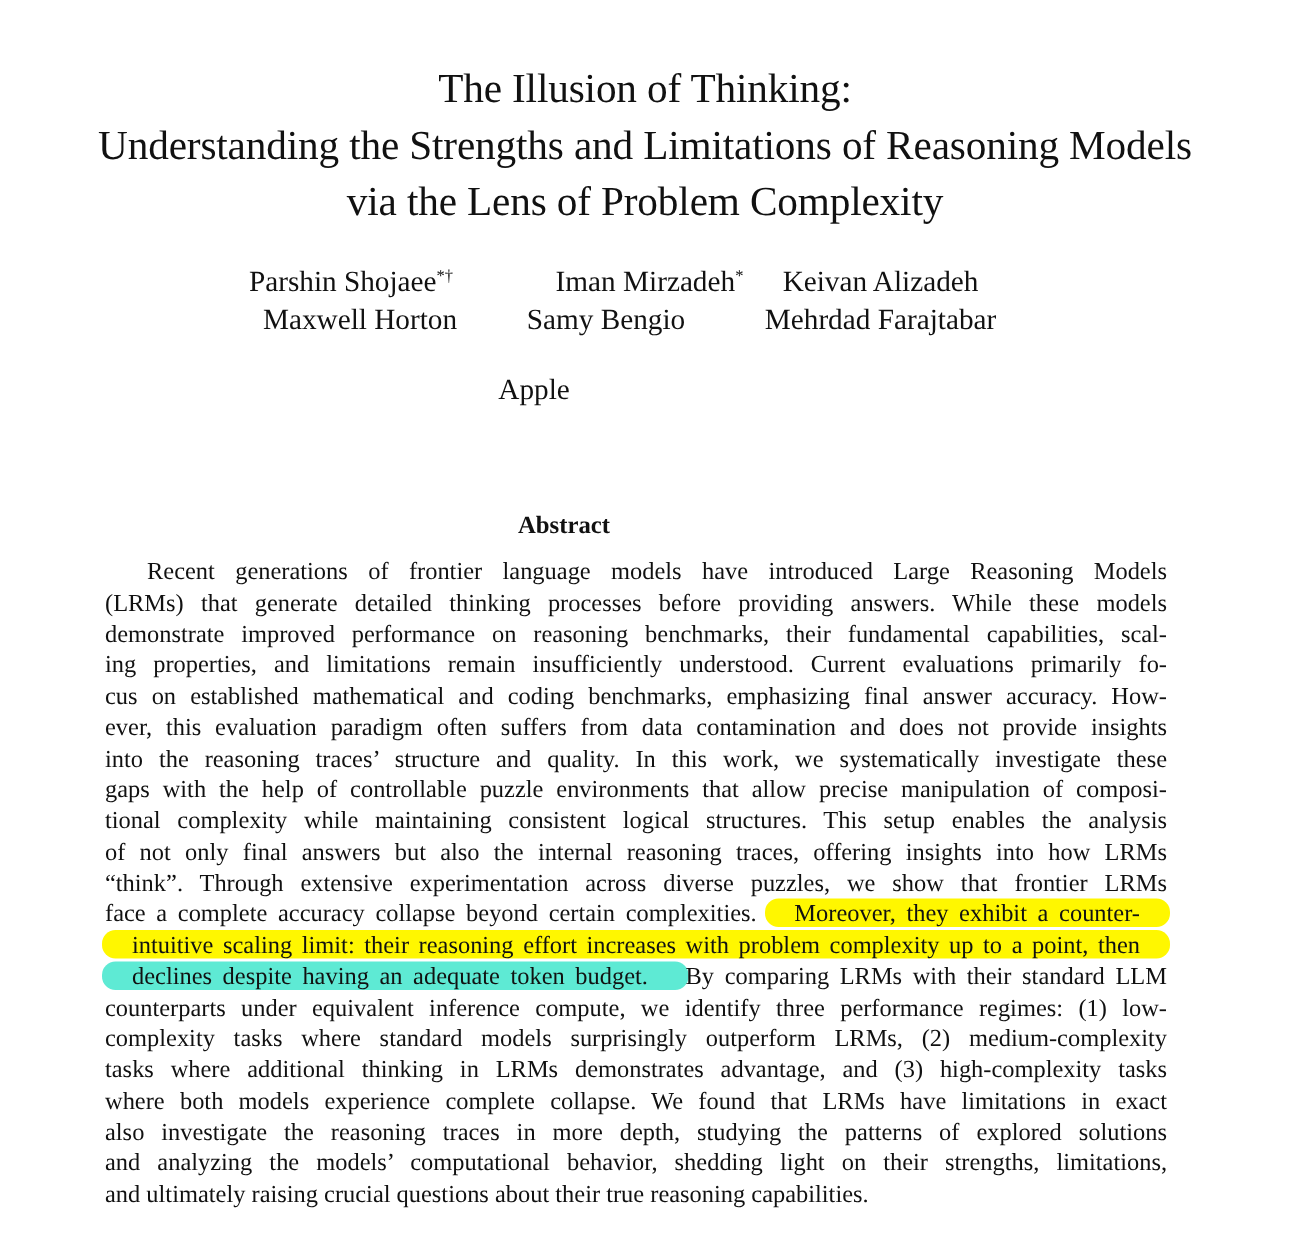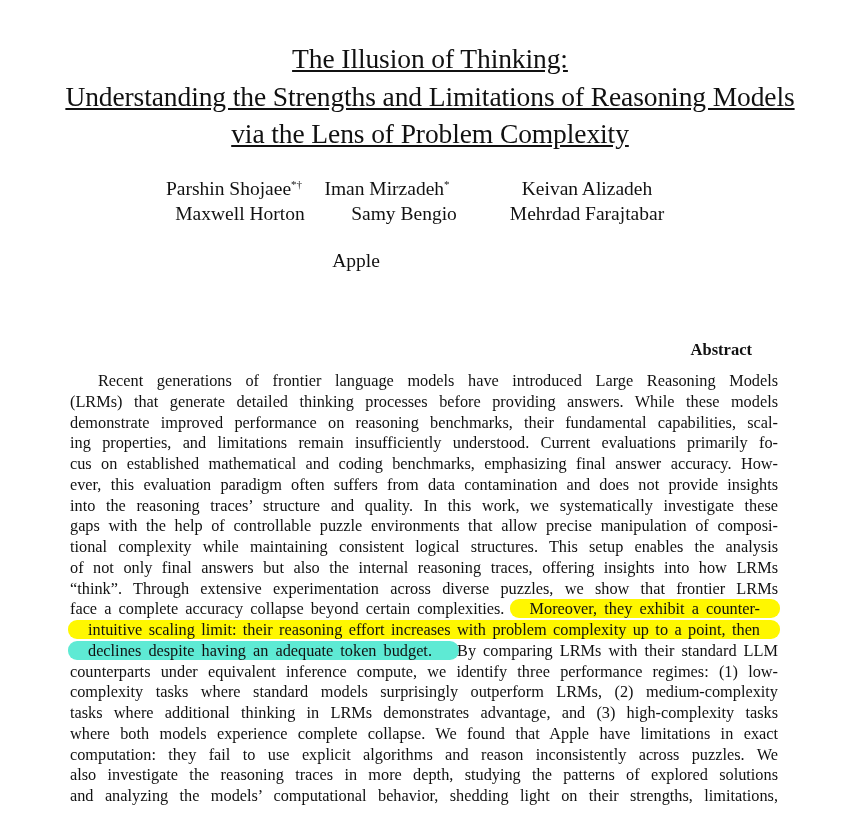--- a/index.html
+++ b/index.html
@@ -5,36 +5,36 @@
     html, body { margin: 0; padding: 0; background: #ffffff; }
     body {
       width: 860px; height: 838px; overflow: hidden; position: relative;
       font-family: "Liberation Serif", "DejaVu Serif", serif; color: #111;
     }
     .title {
       position: absolute; left: 0; width: 860px; top: 40px;
       text-align: center; font-size: 27.5px; line-height: 37.5px;
       font-weight: normal; margin: 0; letter-spacing: -0.1px;
     }
-    .title span { display: block; white-space: nowrap; text-decoration: underline; }
+    .title span { display: block; white-space: nowrap; }
     .authors {
       position: absolute; top: 176px; left: 0; width: 860px;
     }
     .author-row { position: relative; height: 25px; }
     .author {
       position: absolute; font-size: 19.5px; white-space: nowrap; text-align: center;
       transform: translateX(-50%); line-height: 25px;
     }
     .author sup { font-size: 11px; vertical-align: 7px; line-height: 0; }
     .affil {
       position: absolute; top: 248px; left: 0; width: 712px; text-align: center;
       font-size: 19.5px; line-height: 25px;
     }
     .abstract-heading {
-      position: absolute; top: 340px; left: 0; width: 752px; text-align: right;
+      position: absolute; top: 340px; left: 0; width: 752px; text-align: center;
       font-size: 16.5px; font-weight: bold; line-height: 20px; margin: 0;
     }
     .abstract-body {
       position: absolute; top: 371px; left: 70px; width: 708px;
       font-size: 16.3px; line-height: 20.75px;
     }
     .line {
       display: block; white-space: nowrap; text-align: justify; text-align-last: justify;
       height: 20.75px;
     }
@@ -49,21 +49,21 @@
 
 <h1 class="title">
   <span>The Illusion of Thinking:</span>
   <span>Understanding the Strengths and Limitations of Reasoning Models</span>
   <span>via the Lens of Problem Complexity</span>
 </h1>
 
 <div class="authors">
   <div class="author-row">
     <div class="author" style="left:234px"><span>Parshin Shojaee</span><sup>*†</sup></div>
-    <div class="author" style="left:387px"><span>Iman Mirzadeh</span><sup>*</sup></div>
+    <div class="author" style="left:433px"><span>Iman Mirzadeh</span><sup>*</sup></div>
     <div class="author" style="left:587px"><span>Keivan Alizadeh</span></div>
   </div>
   <div class="author-row">
     <div class="author" style="left:240px"><span>Maxwell Horton</span></div>
     <div class="author" style="left:404px"><span>Samy Bengio</span></div>
     <div class="author" style="left:587px"><span>Mehrdad Farajtabar</span></div>
   </div>
 </div>
 
 <div class="affil">Apple</div>
@@ -81,17 +81,17 @@
   <span class="line"><span>gaps with the help of controllable puzzle environments that allow precise manipulation of composi-</span></span>
   <span class="line"><span>tional complexity while maintaining consistent logical structures. This setup enables the analysis</span></span>
   <span class="line"><span>of not only final answers but also the internal reasoning traces, offering insights into how LRMs</span></span>
   <span class="line"><span>“think”. Through extensive experimentation across diverse puzzles, we show that frontier LRMs</span></span>
   <span class="line"><span>face a complete accuracy collapse beyond certain complexities. </span><span class="hl" style="background: rgb(255, 247, 0);">Moreover, they exhibit a counter-</span></span>
   <span class="line"><span class="hl" style="background: rgb(255, 247, 0);">intuitive scaling limit: their reasoning effort increases with problem complexity up to a point, then</span></span>
   <span class="line"><span class="hl" style="background: #5eead4;">declines despite having an adequate token budget. </span><span>By comparing LRMs with their standard LLM</span></span>
   <span class="line"><span>counterparts under equivalent inference compute, we identify three performance regimes: (1) low-</span></span>
   <span class="line"><span>complexity tasks where standard models surprisingly outperform LRMs, (2) medium-complexity</span></span>
   <span class="line"><span>tasks where additional thinking in LRMs demonstrates advantage, and (3) high-complexity tasks</span></span>
-  <span class="line"><span>where both models experience complete collapse. We found that Apple have limitations in exact</span></span>
-  <span class="line"><span>computation: they fail to use explicit algorithms and reason inconsistently across puzzles. We</span></span>
+  <span class="line"><span>where both models experience complete collapse. We found that LRMs have limitations in exact</span></span>
   <span class="line"><span>also investigate the reasoning traces in more depth, studying the patterns of explored solutions</span></span>
   <span class="line"><span>and analyzing the models’ computational behavior, shedding light on their strengths, limitations,</span></span>
+  <span class="line last"><span>and ultimately raising crucial questions about their true reasoning capabilities.</span></span>
 </div>
 
 </body></html>

